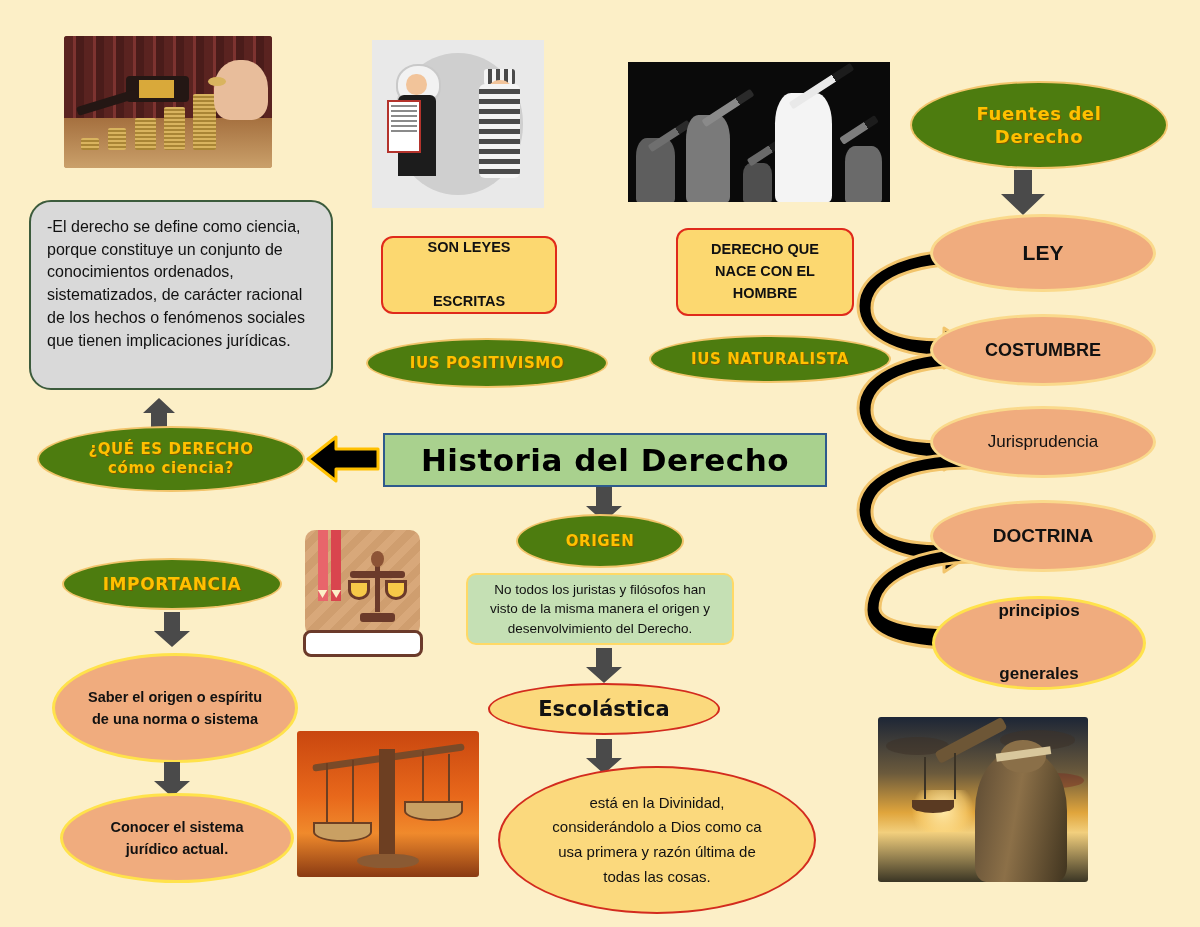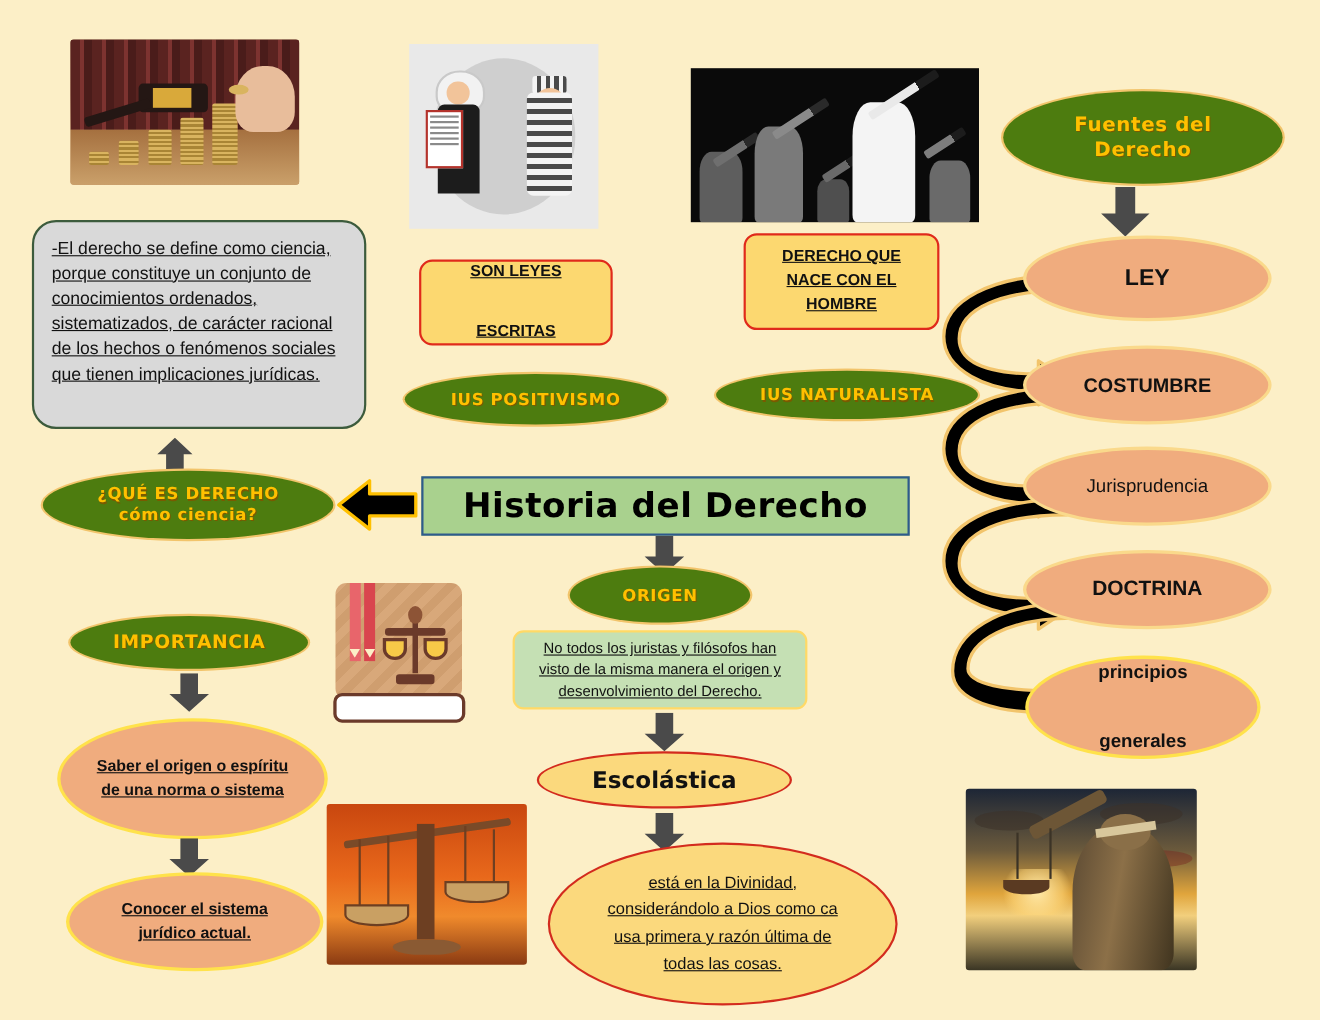--- a/index.html
+++ b/index.html
@@ -146,21 +146,21 @@
      background:#d8c79c;transform:rotate(-8deg);}
   .p-lady .arm{position:absolute;left:26%;top:10%;width:36%;height:8%;
      background:#6d5636;transform:rotate(-28deg);border-radius:4px;}
   .p-lady .lchain{position:absolute;width:2px;background:#3b3326;}
   .p-lady .ldish{position:absolute;width:20%;height:8%;background:#5a3a22;
      border-radius:0 0 60% 60%;}
 
   
   .arw{position:absolute;}
   .arw svg{display:block;}
-  .txt{line-height:1.3;text-decoration:underline;}
+  .txt{line-height:1.3;}
 </style>
 </head>
 <body>
 
 <div id="canvas">
 
   <div class="photo p-gavel" style="left:64px;top:36px;width:208px;height:132px;border-radius:3px;">
     <div class="books"></div>
       <div class="desk"></div>
     <div class="gav-head"></div>
@@ -337,21 +337,21 @@
   </div>
 
   <div class="node box-yellow txt" style="left:381px;top:236px;width:176px;height:78px;font-size:14.5px;flex-direction:column;line-height:1.5;gap:32px;">
     <span>SON LEYES</span>
     <span>ESCRITAS</span>
   </div>
   <div class="node ell-navy disp" style="left:368px;top:340px;width:238px;height:46px;font-size:15px;">
     <span>IUS POSITIVISMO</span>
   </div>
 
-  <div class="node box-yellow txt" style="left:676px;top:212px;width:178px;height:88px;font-size:14.5px;flex-direction:column;line-height:1.5;">
+  <div class="node box-yellow txt" style="left:676px;top:228px;width:178px;height:88px;font-size:14.5px;flex-direction:column;line-height:1.5;">
     <span>DERECHO QUE</span>
     <span>NACE CON EL</span>
     <span>HOMBRE</span>
   </div>
   <div class="node ell-navy disp" style="left:651px;top:337px;width:238px;height:44px;font-size:15px;">
     <span>IUS NATURALISTA</span>
   </div>
 
   <div class="node ell-navy disp" style="left:912px;top:83px;width:254px;height:84px;font-size:18px;flex-direction:column;line-height:1.3;">
     <span>Fuentes del</span>

